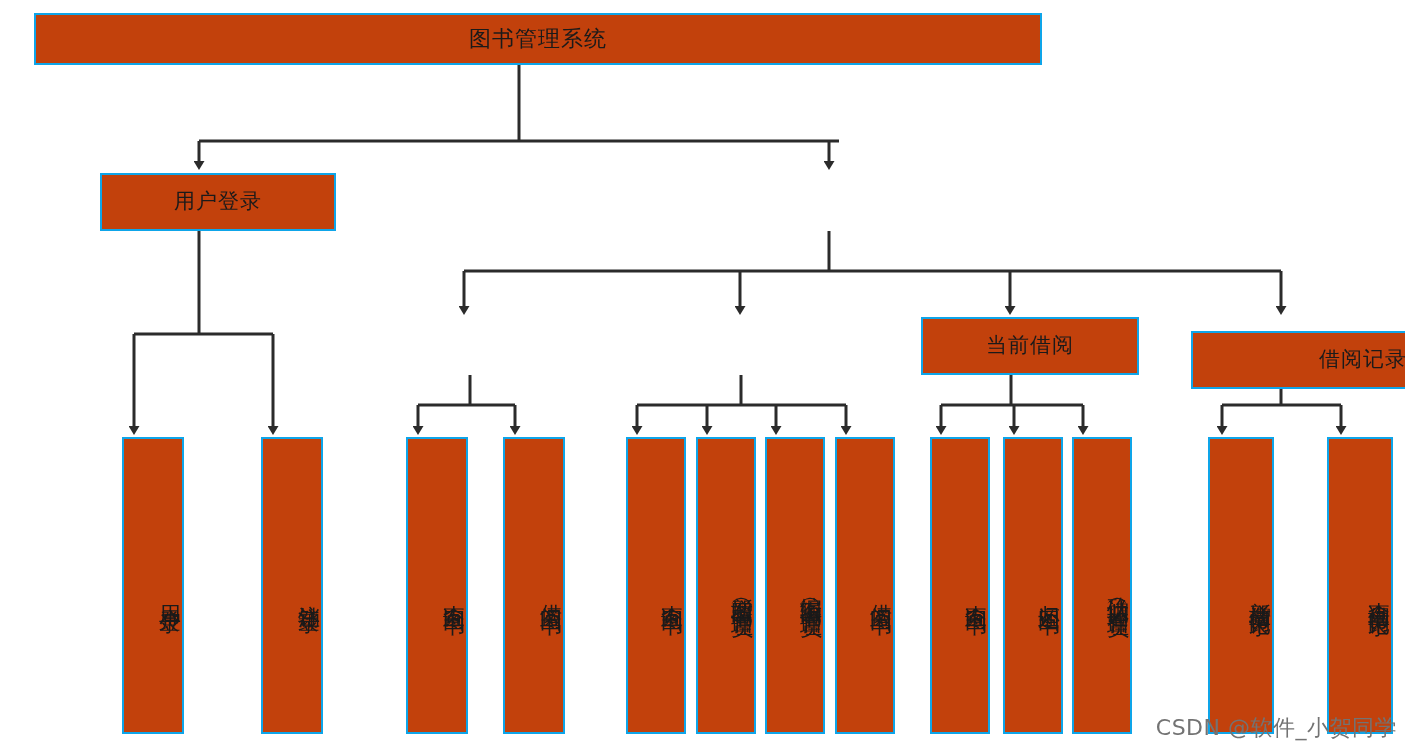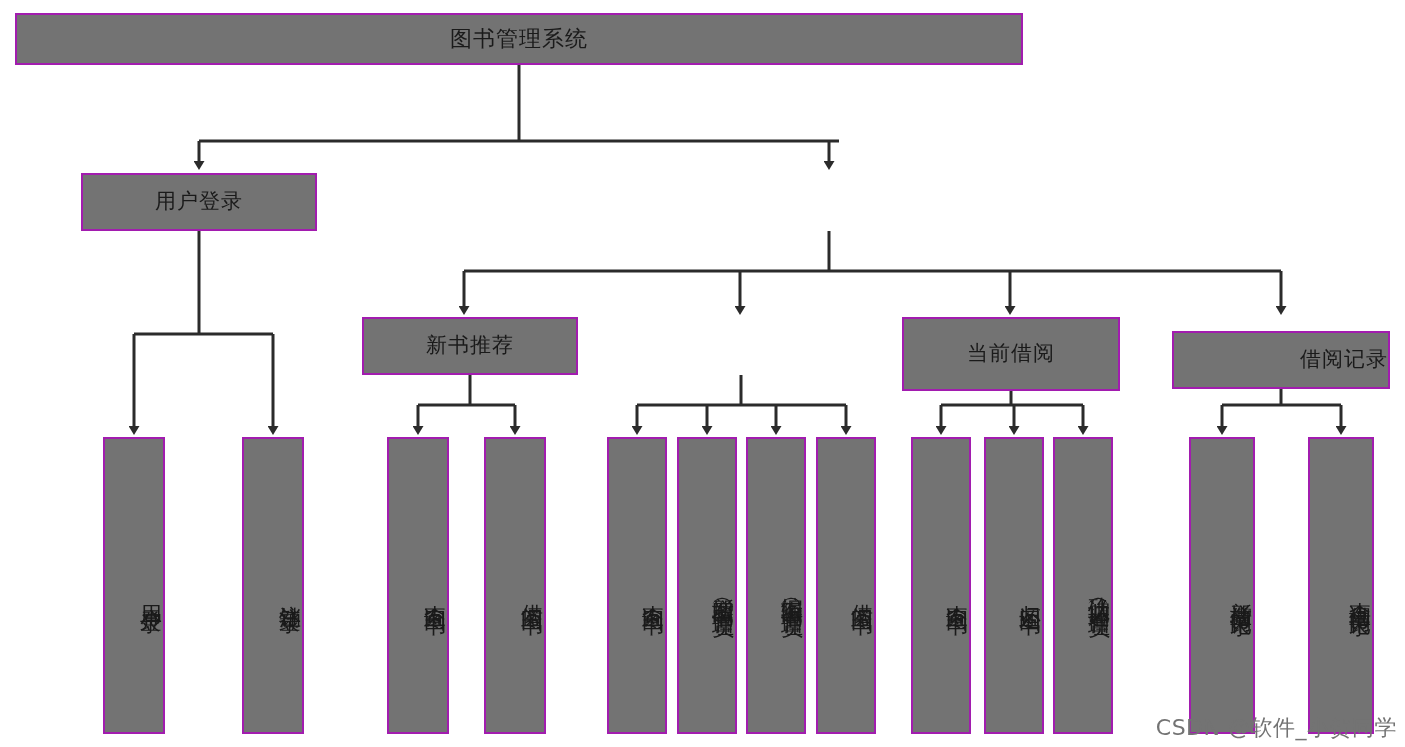--- a/index.html
+++ b/index.html
@@ -4,26 +4,27 @@
 <style>
   html,body{margin:0;padding:0;background:#ffffff;}
   body{
     font-family:"DejaVu Sans","Liberation Sans",sans-serif;
     width:1405px;height:747px;overflow:hidden;position:relative;
   }
   #stage{position:relative;width:1405px;height:747px;background:#fff;}
   svg#wires{position:absolute;left:0;top:0;width:1405px;height:747px;}
   .node{
     position:absolute;
-    background:#737373;
-    border:2px solid #a21caf;
+    background:#c2410c;
+    border:2px solid #0ea5e9;
     box-sizing:border-box;
     display:flex;
     align-items:center;
     justify-content:center;
+    margin-left:19px;
   }
   .node.h{           
     font-size:21px;
     color:#1a1a1a;
     letter-spacing:1px;
     line-height:1.1;
   }
   .node.title{ font-size:22px; }
   .node.v{           
     writing-mode:vertical-rl;
@@ -109,24 +110,21 @@
   </svg>
 
   <div class="node h title" style="left: 15px; top: 13px; width: 1008px; height: 52px;">
     <span>图书管理系统</span>
   </div>
 
   <div class="node h" style="left: 81px; top: 173px; width: 236px; height: 58px;">
     <span>用户登录</span>
   </div>
 
-  <div class="node h" style="left: 362px; top: 317px; width: 216px; height: 58px;">
-    <span>新书推荐</span>
-  </div>
-  <div class="node h" style="left: 902px; top: 317px; width: 218px; height: 74px;">
+  <div class="node h" style="left: 902px; top: 317px; width: 218px; height: 58px;">
     <span>当前借阅</span>
   </div>
   <div class="node h" style="left: 1172px; top: 331px; width: 218px; height: 58px; justify-content: flex-end;">
     <span>借阅记录</span>
   </div>
 
   <div class="node v" style="left: 103px; top: 437px; width: 62px; height: 297px;">
     <span class="vtxt">用户登录</span>
   </div>
   <div class="node v" style="left: 242px; top: 437px; width: 62px; height: 297px;">

